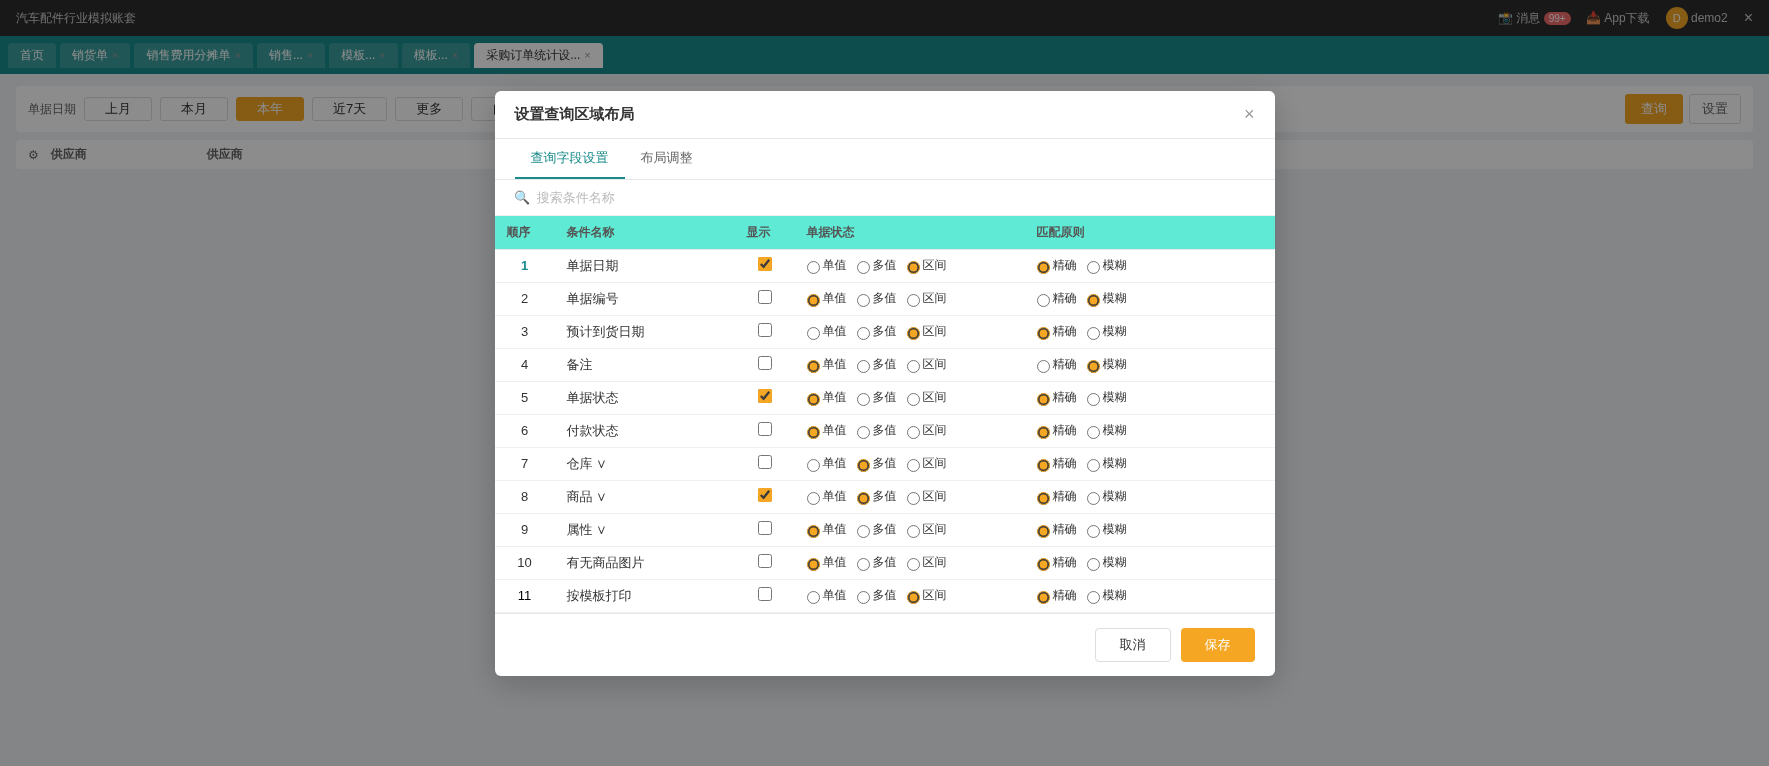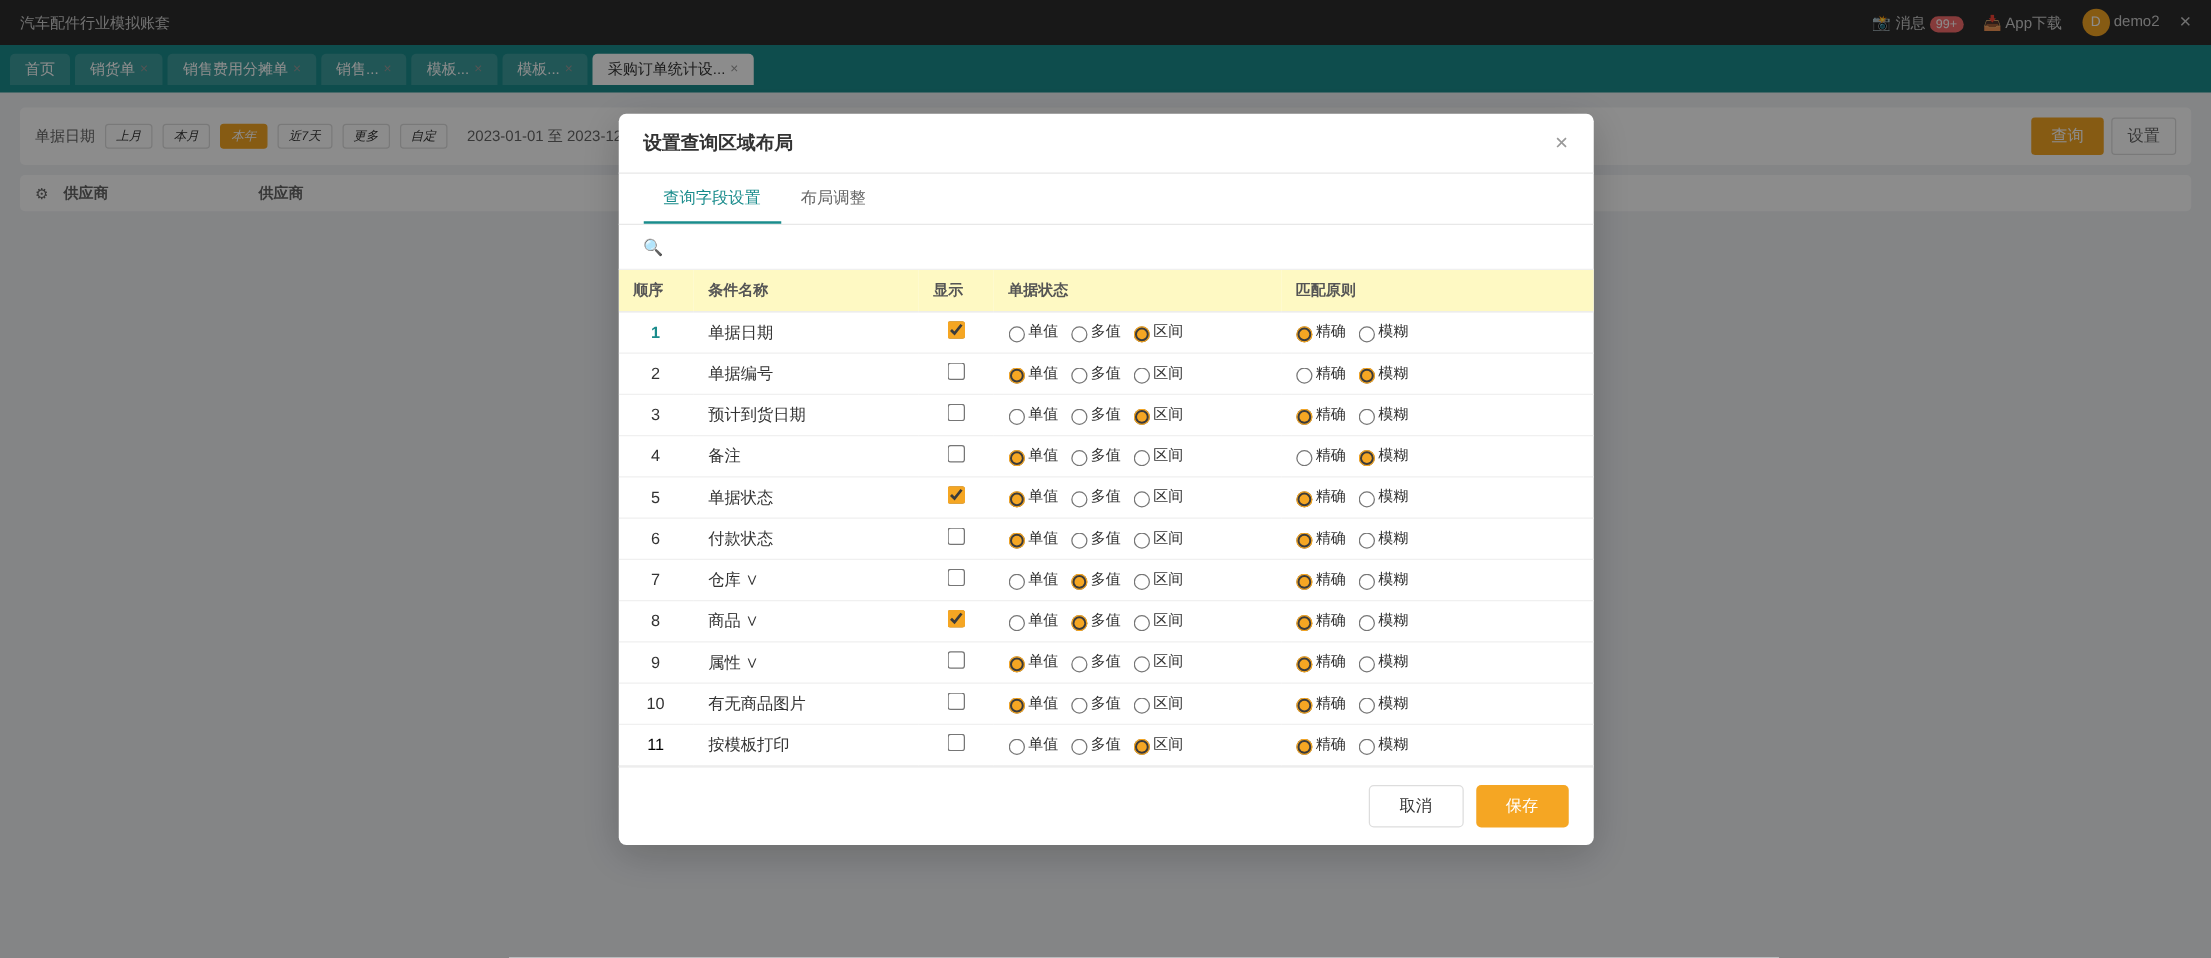--- a/index.html
+++ b/index.html
@@ -70,21 +70,21 @@
     }
     .btn-print { color: #f5a623; border-color: #f5a623; }
 
     
     .filter-row {
       display: flex; align-items: center; gap: 8px;
       background: white; padding: 8px 12px;
       border-radius: 4px; margin-bottom: 8px;
     }
     .filter-label { font-size: 12px; color: #666; }
-    .filter-btn { padding: 2px 8px; border-radius: 3px; font-size: 10px; cursor: pointer; border: 1px solid #ddd; background: white; color: #333; font-style: italic; }
+    .filter-btn { padding: 2px 20px; border-radius: 3px; font-size: 13px; cursor: pointer; border: 1px solid #ddd; background: white; color: #333; }
     .filter-btn.active { background: #f5a623; color: white; border-color: #f5a623; }
     .filter-date { font-size: 12px; color: #666; margin-left: 8px; }
     .filter-right { margin-left: auto; display: flex; gap: 6px; }
     .btn-query { background: #f5a623; color: white; border: none; padding: 5px 16px; border-radius: 3px; cursor: pointer; font-size: 13px; }
     .btn-settings { background: white; color: #666; border: 1px solid #ddd; padding: 5px 12px; border-radius: 3px; cursor: pointer; font-size: 13px; }
 
     
     .table-header-row {
       display: flex; align-items: center;
       background: white; padding: 6px 12px;
@@ -144,21 +144,21 @@
       color: #333; background: transparent; flex: 1;
     }
     .search-input::placeholder { color: #bbb; }
 
     
     .dialog-table { flex: 1; overflow-y: auto; }
     table {
       width: 100%;
       border-collapse: collapse;
     }
-    thead tr { background: #fef9c3; }
+    thead tr { background: #5eead4; }
     thead th {
       padding: 8px 12px;
       font-size: 12px; font-weight: bold;
       color: #555; text-align: left;
       border-bottom: 1px solid #e8e8e8;
     }
     tbody tr { border-bottom: 1px solid #f0f0f0; }
     tbody td {
       padding: 7px 12px;
       font-size: 13px; color: #333;
@@ -277,20 +277,21 @@
       <div class="dialog-tab active">
         <span>查询字段设置</span>
       </div>
       <div class="dialog-tab">
         <span>布局调整</span>
       </div>
     </div>
 
     <div class="search-row">
       <span class="search-icon">🔍</span>
+      <input type="text" class="search-input" placeholder="搜索条件名称" style="">
     </div>
 
     <div class="dialog-table">
       <table>
         <thead>
           <tr>
             <th style="width:60px">顺序</th>
             <th style="width:180px">条件名称</th>
             <th style="width:60px">显示</th>
             <th style="width:230px">单据状态</th>

